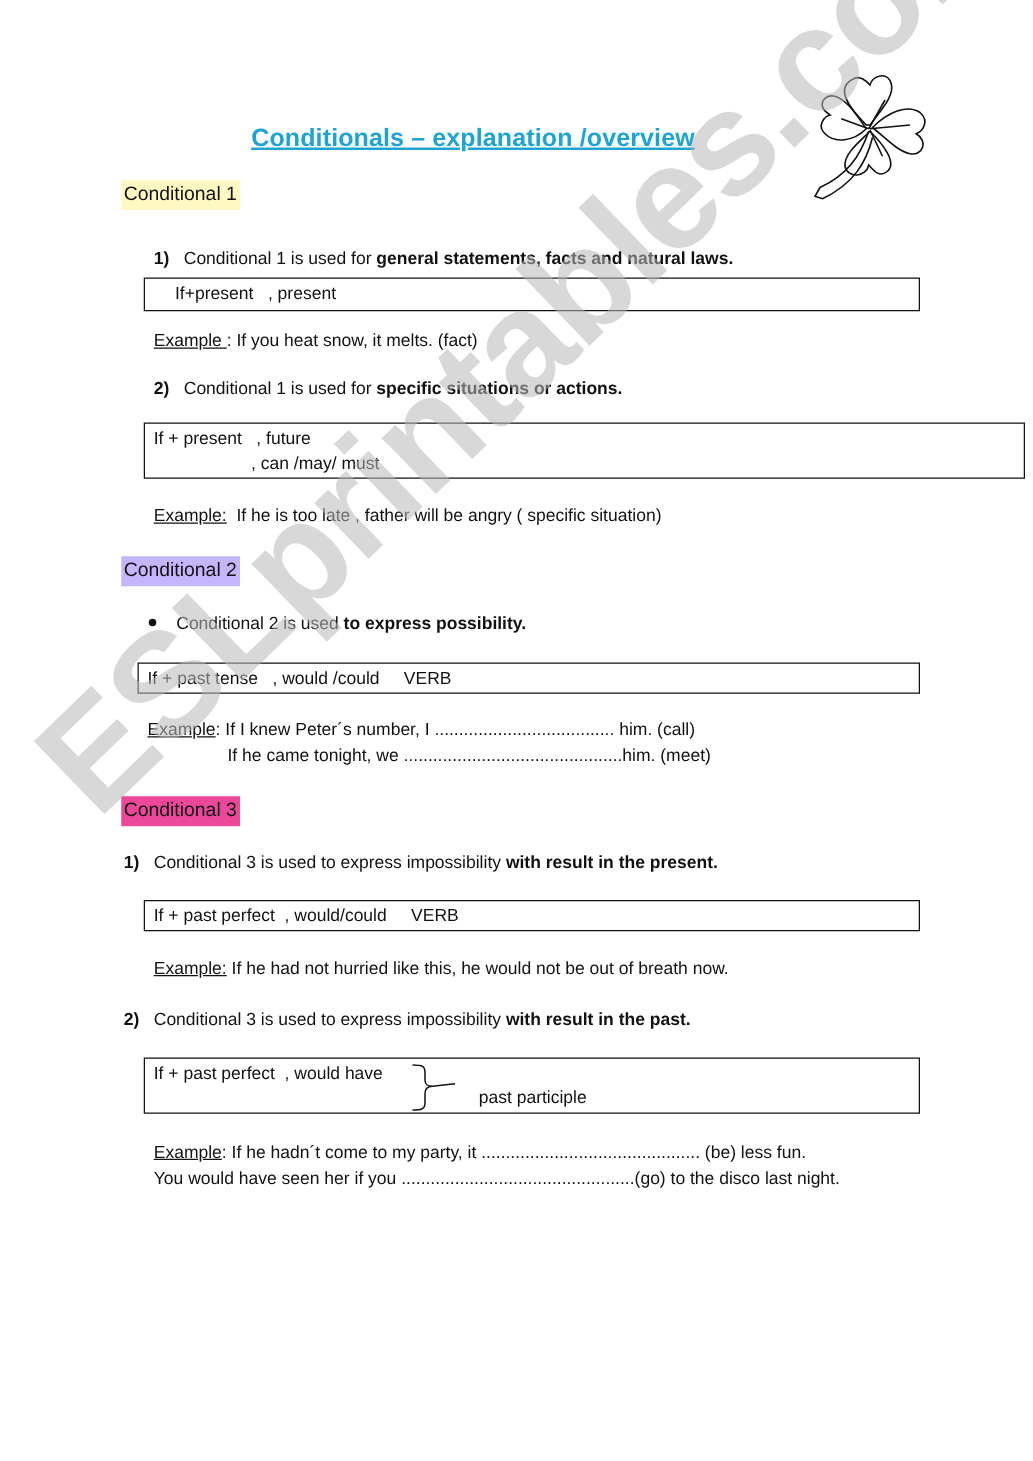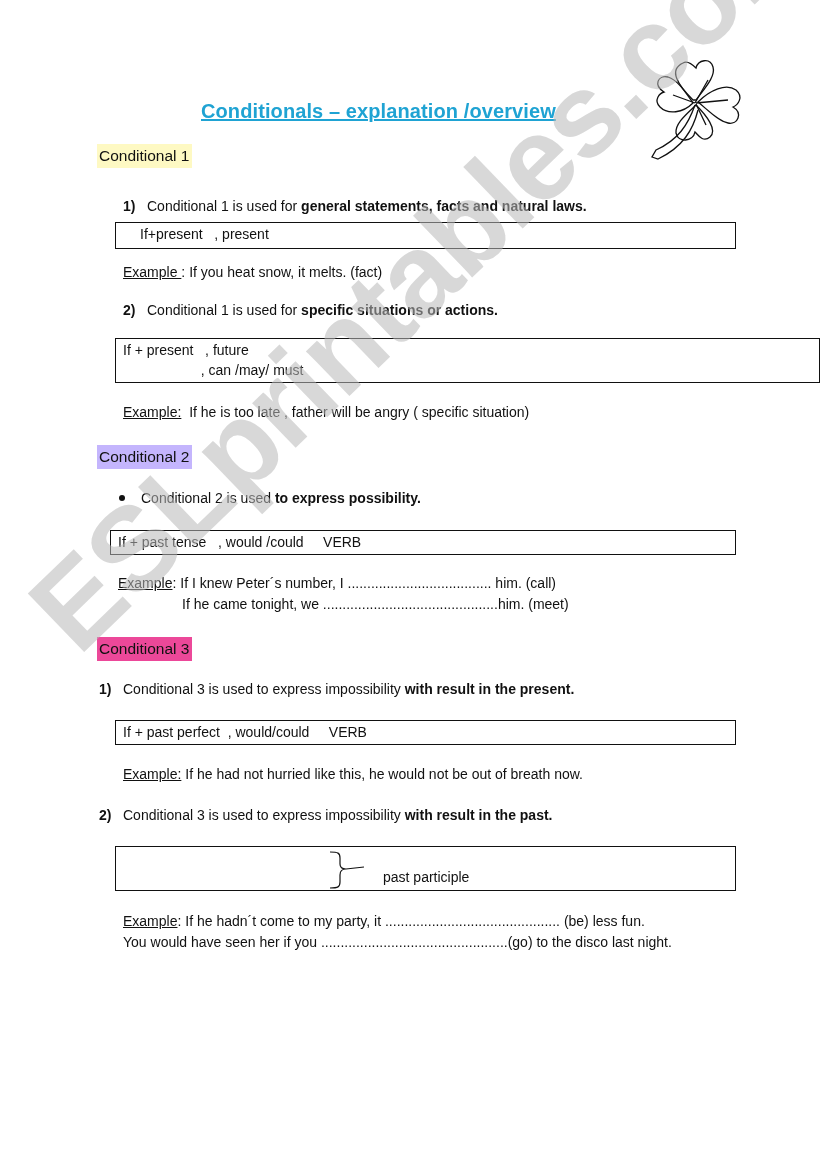--- a/index.html
+++ b/index.html
@@ -87,20 +87,21 @@
   <div class="ln">If + past perfect  , would/could     VERB</div>
 </div>
 <div class="abs txt" style="left:123px; top:764px;">
   <span class="u">Example:</span><span> If he had not hurried like this, he would not be out of breath now.</span>
 </div>
 
 <div class="abs txt" style="left:99px; top:805px;">
   <span class="num">2)</span><span>Conditional 3 is used to express impossibility </span><span class="b">with result in the past.</span>
 </div>
 <div class="box" style="left:115px; top:846px; width:621px; height:45px;">
+  <div class="ln">If + past perfect  , would have</div>
   <div class="abs" style="left:267px; top:20px;">past participle</div>
   <svg class="abs" style="left:212px; top:3px;" width="40" height="40" viewBox="0 0 40 40" fill="none" stroke="#111" stroke-width="1.2">
     <path d="M2 2 C10 2 12 3 12 8 L12 14 C12 18 14 19 18 19 L36 17 M18 19 C14 19 12 21 12 25 L12 32 C12 37 10 38 2 38"></path>
   </svg>
 </div>
 <div class="abs txt" style="left:123px; top:911px;">
   <span class="u">Example</span><span>: If he hadn´t come to my party, it ............................................. (be) less fun.</span>
 </div>
 <div class="abs txt" style="left:123px; top:932px;">
   <span>You would have seen her if you ................................................(go) to the disco last night.</span>

